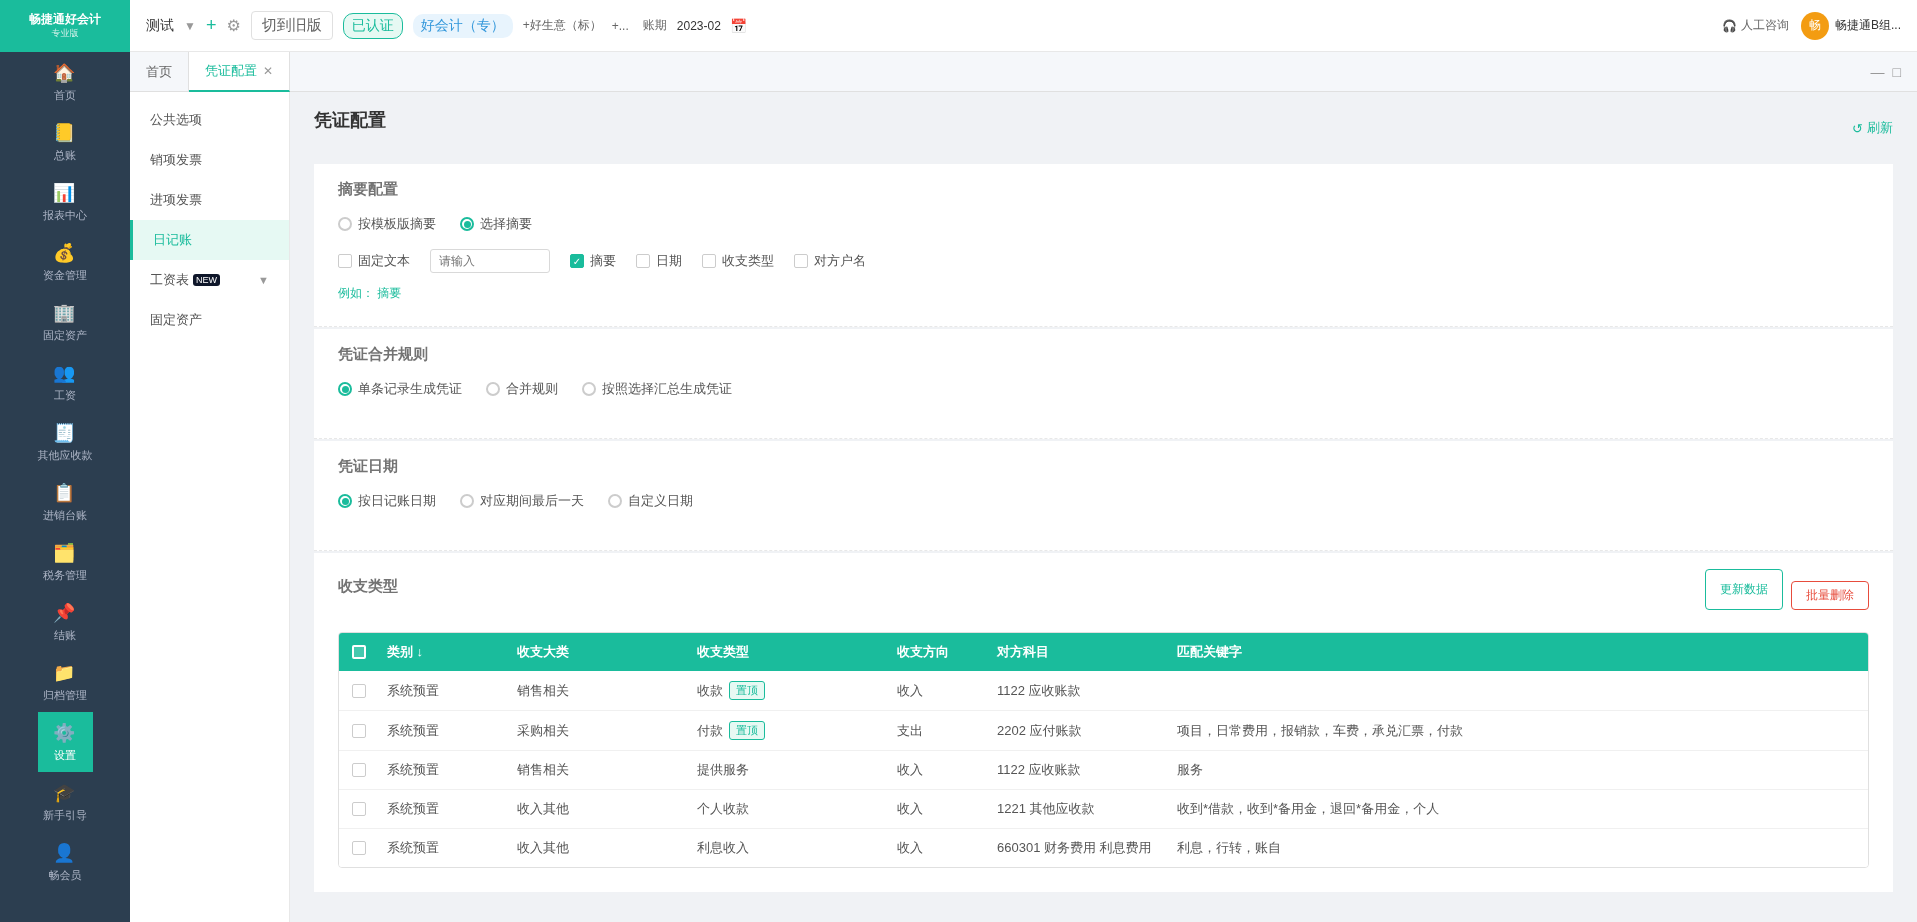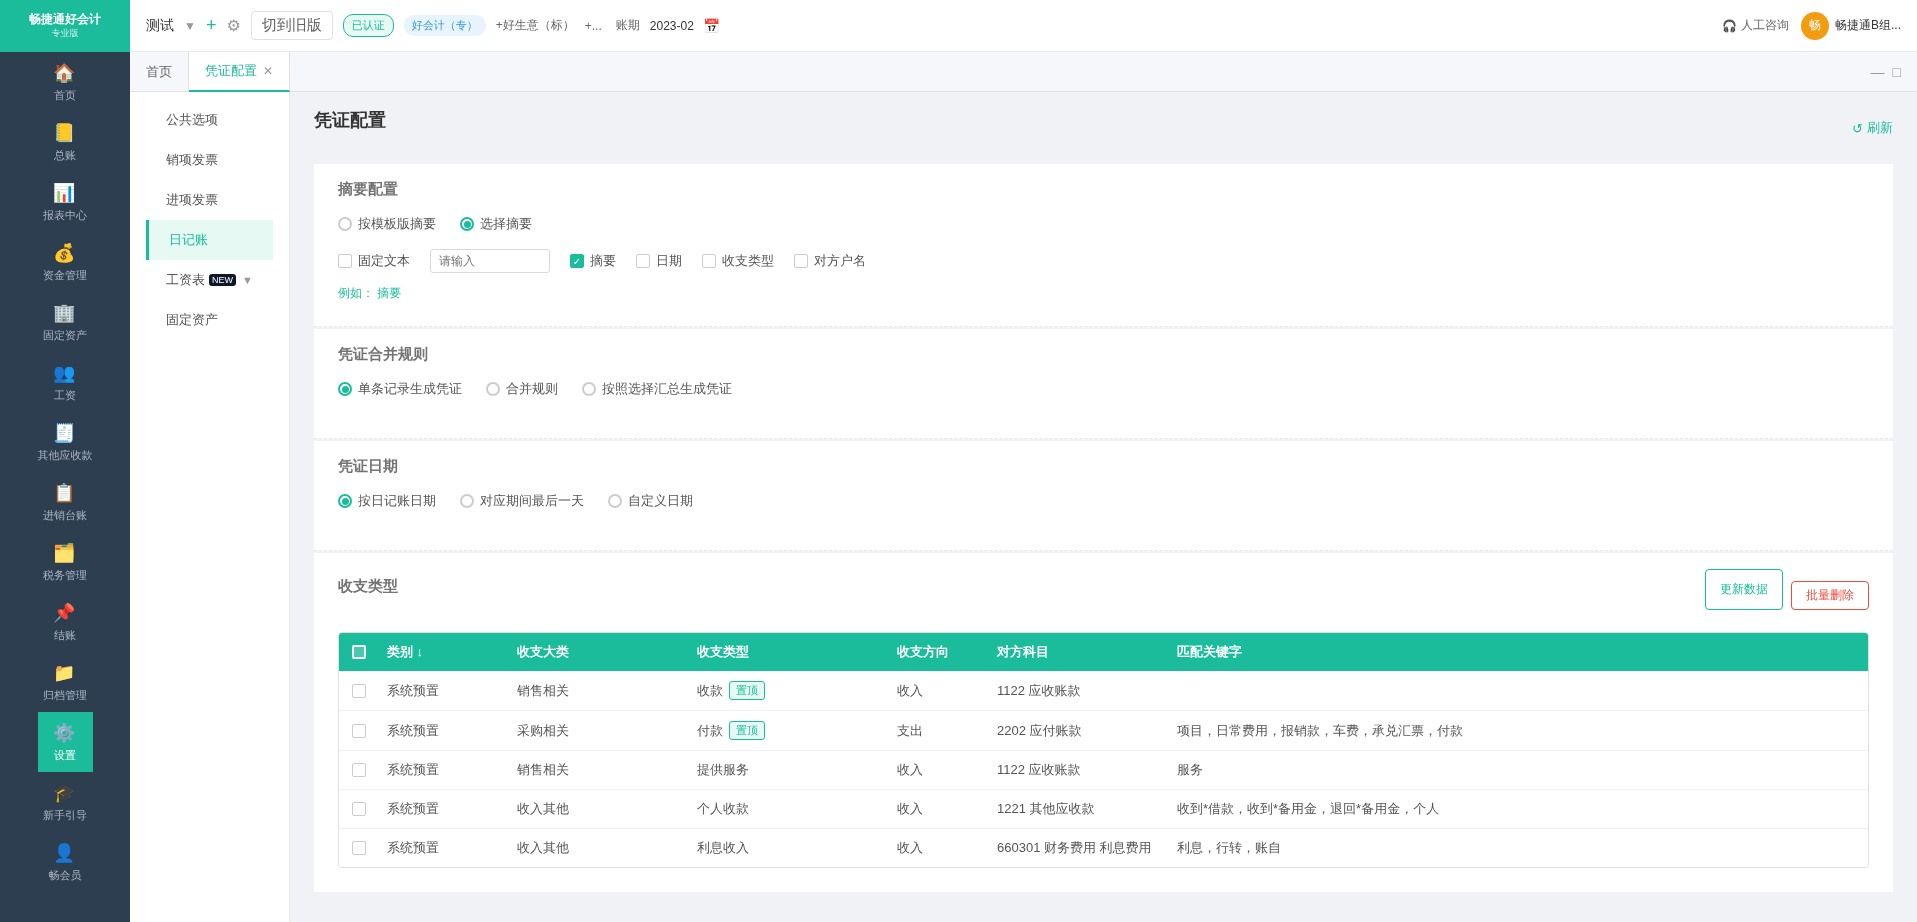--- a/index.html
+++ b/index.html
@@ -18,21 +18,21 @@
     
     .main { flex: 1; display: flex; flex-direction: column; min-height: 922px; }
 
     
     .topbar { height: 52px; background: #fff; border-bottom: 1px solid #e8e8e8; display: flex; align-items: center; padding: 0 16px; gap: 10px; flex-shrink: 0; }
     .topbar-title { font-size: 14px; color: #333; }
     .topbar-arrow { color: #999; font-size: 12px; }
     .topbar-plus { color: #1abc9c; font-size: 18px; cursor: pointer; }
     .topbar-gear { color: #999; font-size: 16px; cursor: pointer; }
     .topbar-btn { padding: 4px 10px; border: 1px solid #e0e0e0; border-radius: 4px; background: #fff; cursor: pointer; font-size: 15px; color: #666; }
-    .topbar-tag { padding: 3px 8px; border-radius: 10px; font-size: 11px; }
+    .topbar-tag { padding: 3px 8px; border-radius: 10px; font-size: 14px; }
     .tag-green { background: #e6f9f3; color: #1abc9c; border: 1px solid #1abc9c; }
     .tag-blue { background: #e8f4fd; color: #3498db; }
     .tag-period { color: #666; font-size: 12px; margin-left: 4px; }
     .topbar-right { margin-left: auto; display: flex; align-items: center; gap: 12px; }
     .topbar-service { color: #666; font-size: 12px; cursor: pointer; display: flex; align-items: center; gap: 4px; }
     .topbar-user { display: flex; align-items: center; gap: 6px; cursor: pointer; }
     .topbar-avatar { width: 28px; height: 28px; border-radius: 50%; background: #f39c12; display: flex; align-items: center; justify-content: center; color: #fff; font-size: 12px; }
     .topbar-username { font-size: 12px; color: #333; }
 
     
@@ -40,21 +40,21 @@
     .tab-item { height: 40px; padding: 0 16px; display: flex; align-items: center; gap: 6px; cursor: pointer; font-size: 13px; color: #666; border-right: 1px solid #e0e0e0; }
     .tab-item.active { background: #fff; color: #1abc9c; border-bottom: 2px solid #1abc9c; }
     .tab-close { color: #999; font-size: 12px; cursor: pointer; }
     .tab-actions { margin-left: auto; display: flex; align-items: center; padding-right: 16px; gap: 8px; }
     .tab-action-btn { color: #999; font-size: 14px; cursor: pointer; }
 
     
     .content { flex: 1; display: flex; background: #f0f2f5; }
 
     
-    .left-nav { width: 160px; background: #fff; border-right: 1px solid #e8e8e8; padding: 8px 16px; flex-shrink: 0; }
+    .left-nav { width: 160px; background: #fff; border-right: 1px solid #e8e8e8; padding: 8px 0; flex-shrink: 0; }
     .left-nav-item { height: 40px; padding: 0 20px; display: flex; align-items: center; cursor: pointer; color: #555; font-size: 13px; position: relative; }
     .left-nav-item.active { background: #e6f9f3; color: #1abc9c; border-left: 3px solid #1abc9c; }
     .left-nav-item .new-badge { background: #0f172a; color: #fff; font-size: 9px; padding: 1px 3px; border-radius: 3px; margin-left: 4px; }
     .left-nav-item .arrow { margin-left: auto; font-size: 11px; color: #999; }
 
     
     .page-content { flex: 1; padding: 16px 24px; overflow-y: auto; }
     .page-title { font-size: 18px; font-weight: bold; color: #333; margin-bottom: 16px; }
     .section-title { font-size: 15px; font-weight: bold; color: #737373; margin-bottom: 16px; }
 

